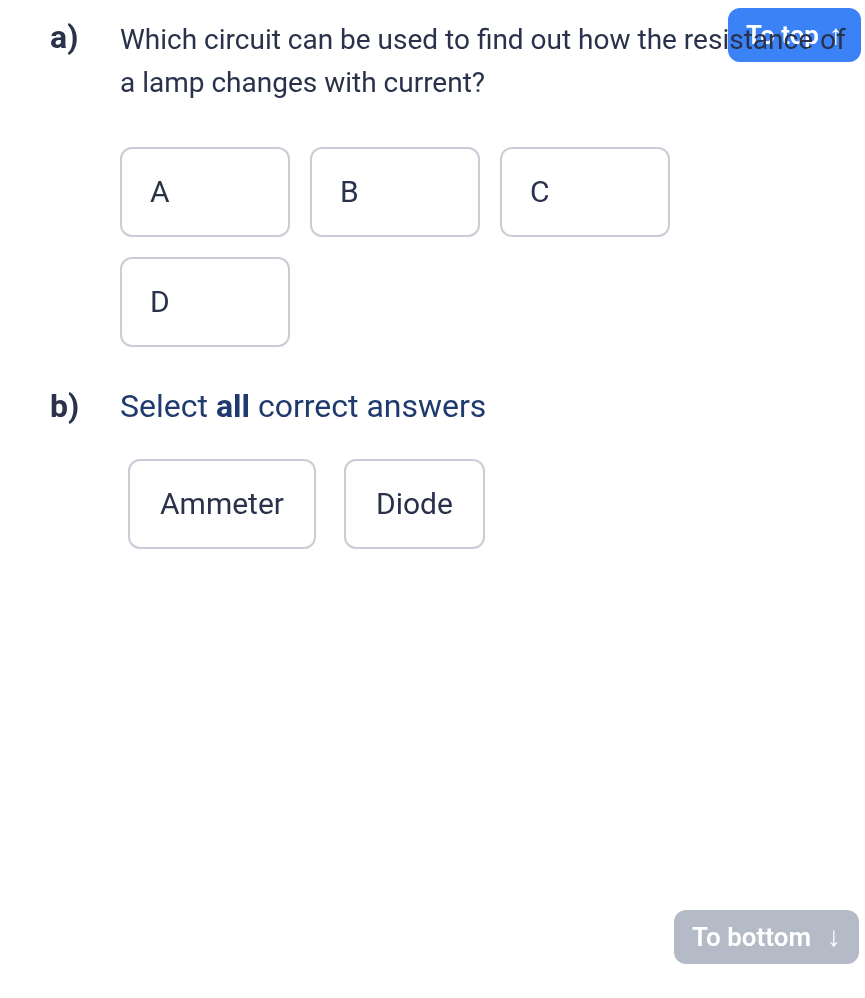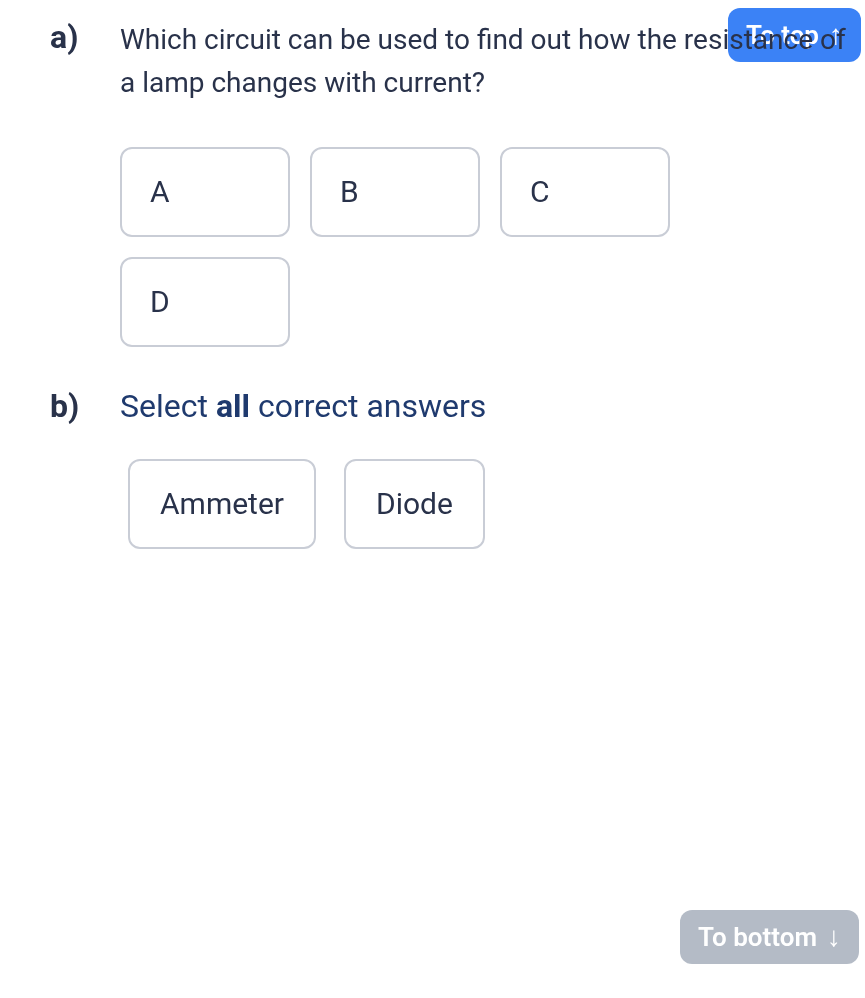--- a/index.html
+++ b/index.html
@@ -92,21 +92,21 @@
     bottom: 34px;
     right: 6px;
     background: #aeb6c2;
     color: #ffffff;
     font-size: 26px;
     font-weight: 600;
     padding: 12px 18px;
     border-radius: 12px;
     display: flex;
     align-items: center;
-    gap: 10px;
+    gap: 16px;
     cursor: pointer;
     opacity: 0.92;
   }
   .arrow-up, .arrow-down {
     font-size: 28px;
     line-height: 1;
   }
 </style>
 </head>
 <body>

